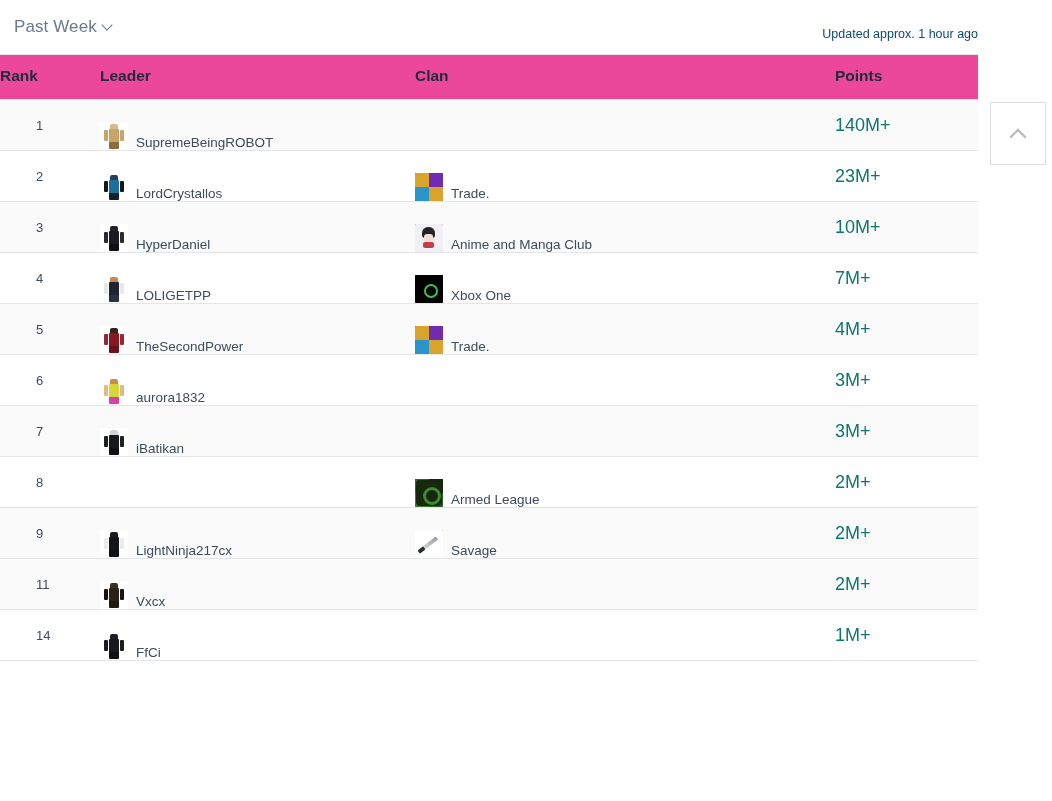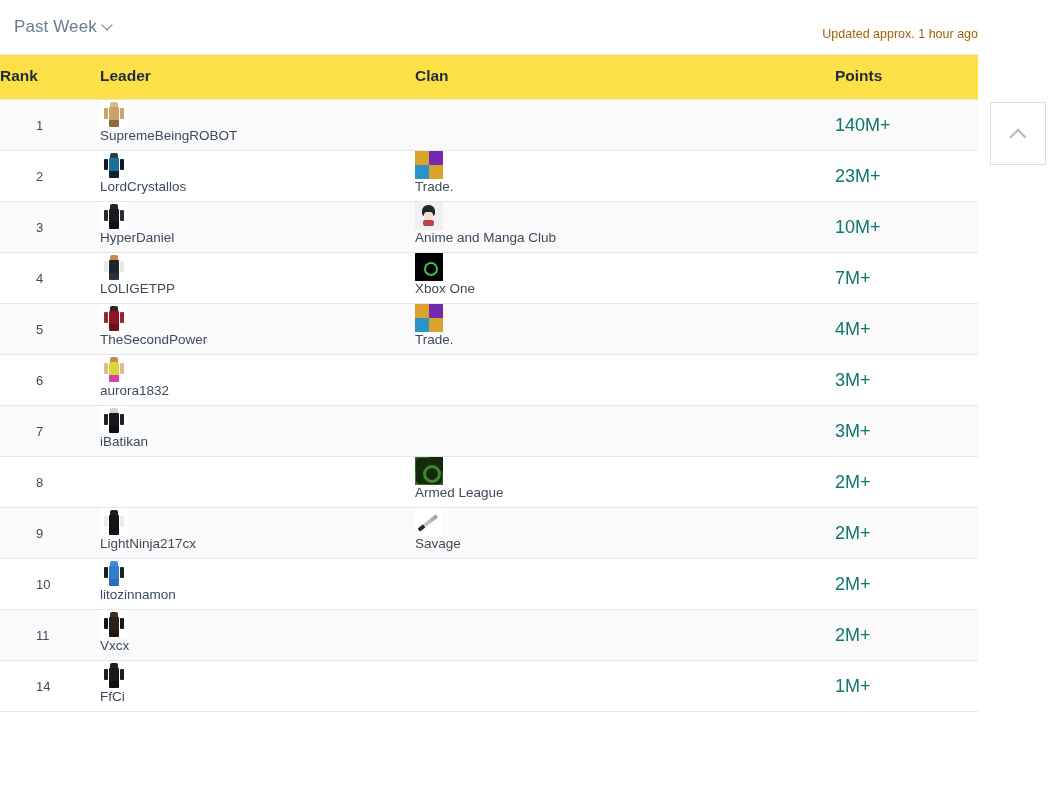--- a/index.html
+++ b/index.html
@@ -79,39 +79,39 @@
     color: #ffffff;
     font-weight: bold;
   }
   .toggle-btn.active { background: #3a64e0; }
 
   .updated-note {
     position: absolute;
     right: 0px;
     top: 27px;
     font-size: 12.5px;
-    color: #a16207;
+    color: #0c4a6e;
     white-space: nowrap;
   }
 
   
   .leaderboard {
     width: 978px;
     border-collapse: collapse;
     table-layout: fixed;
   }
   .leaderboard thead th {
     font-size: 15.5px;
     font-weight: bold;
     color: #1f2b3a;
     text-align: left;
     padding: 12px 0 14px 0;
     border-top: 1px solid #e3e5e8;
     border-bottom: 1px solid #e3e5e8;
-    background: #fde047;
+    background: #ec4899;
   }
   .col-rank   { width: 100px; }
   .col-leader { width: 315px; }
   .col-clan   { width: 420px; }
   .col-points { width: 143px; }
 
   th.h-rank   { padding-left: 36px; }
   th.h-leader { padding-left: 0px; }
   th.h-clan   { padding-left: 0px; }
   th.h-points { padding-left: 0px; }
@@ -129,23 +129,23 @@
     font-size: 13.5px;
     color: #3d4b5c;
   }
   td.c-rank {
     padding-left: 36px;
     font-size: 13px;
     color: #3d4b5c;
   }
   .cell-entity {
     display: flex;
-    align-items: flex-start;
+    align-items: flex-end;
+    gap: 8px;
     height: 50px;
-    flex-direction: column;
   }
   .cell-entity.leader { padding-left: 0px; }
   .thumb {
     width: 28px;
     height: 28px;
     flex: 0 0 28px;
     background: #ffffff;
     position: relative;
     overflow: hidden;
     border-radius: 1px;
@@ -449,37 +449,20 @@
               <div style="position: absolute; left: 14px; top: 14px; width: 14px; height: 14px; background: rgb(207, 211, 216); opacity: 0.9;"></div>
               <div style="position: absolute; left: 0px; top: 0px; width: 28px; height: 28px; background: rgb(255, 255, 255);"></div>
               <div style="position: absolute; left: 4px; top: 12px; width: 20px; height: 4px; background: linear-gradient(90deg, rgb(216, 220, 225), rgb(154, 160, 168)); transform: rotate(-38deg); border-radius: 1px;"></div>
               <div style="position: absolute; left: 3px; top: 18px; width: 7px; height: 4px; background: rgb(42, 42, 46); transform: rotate(-38deg); border-radius: 1px;"></div>
             </div>
             <span class="ent-name">Savage</span>
           </div>
         </td>
         <td class="c-points">2M+</td>
       </tr>
-      <tr class="even">
-        <td class="c-rank">10</td>
-        <td>
-          <div class="cell-entity leader">
-            <div class="thumb">
-              <div class="av av-head" style="background: rgb(61, 141, 219);"></div>
-              <div class="av av-armL" style="background: rgb(28, 30, 34);"></div>
-              <div class="av av-armR" style="background: rgb(28, 30, 34);"></div>
-              <div class="av av-body" style="background: rgb(47, 127, 208);"></div>
-              <div class="av av-legs" style="background: rgb(42, 111, 181);"></div>
-            </div>
-            <span class="ent-name">litozinnamon</span>
-          </div>
-        </td>
-        <td></td>
-        <td class="c-points">2M+</td>
-      </tr>
       <tr class="odd">
         <td class="c-rank">11</td>
         <td>
           <div class="cell-entity leader">
             <div class="thumb">
               <div class="av av-head" style="background: rgb(58, 47, 34);"></div>
               <div class="av av-armL" style="background: rgb(26, 21, 16);"></div>
               <div class="av av-armR" style="background: rgb(26, 21, 16);"></div>
               <div class="av av-body" style="background: rgb(42, 33, 24);"></div>
               <div class="av av-legs" style="background: rgb(32, 25, 15);"></div>

